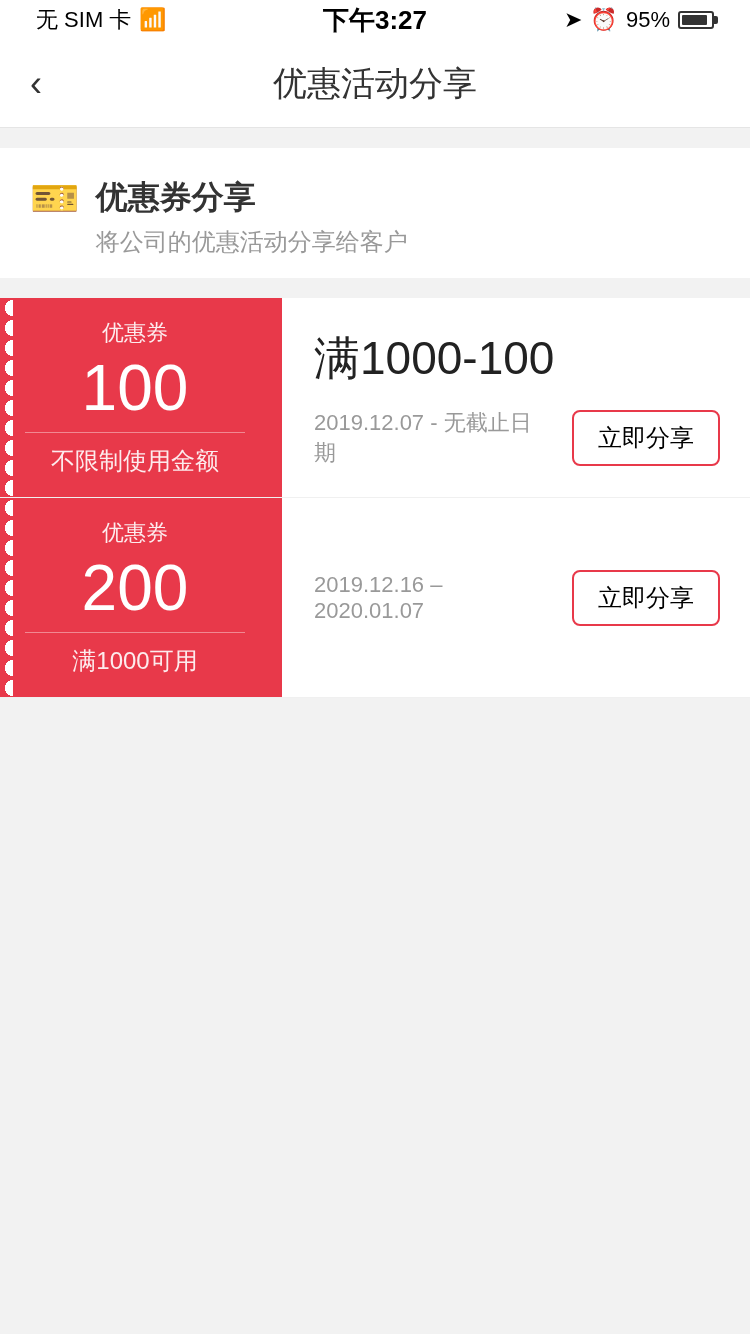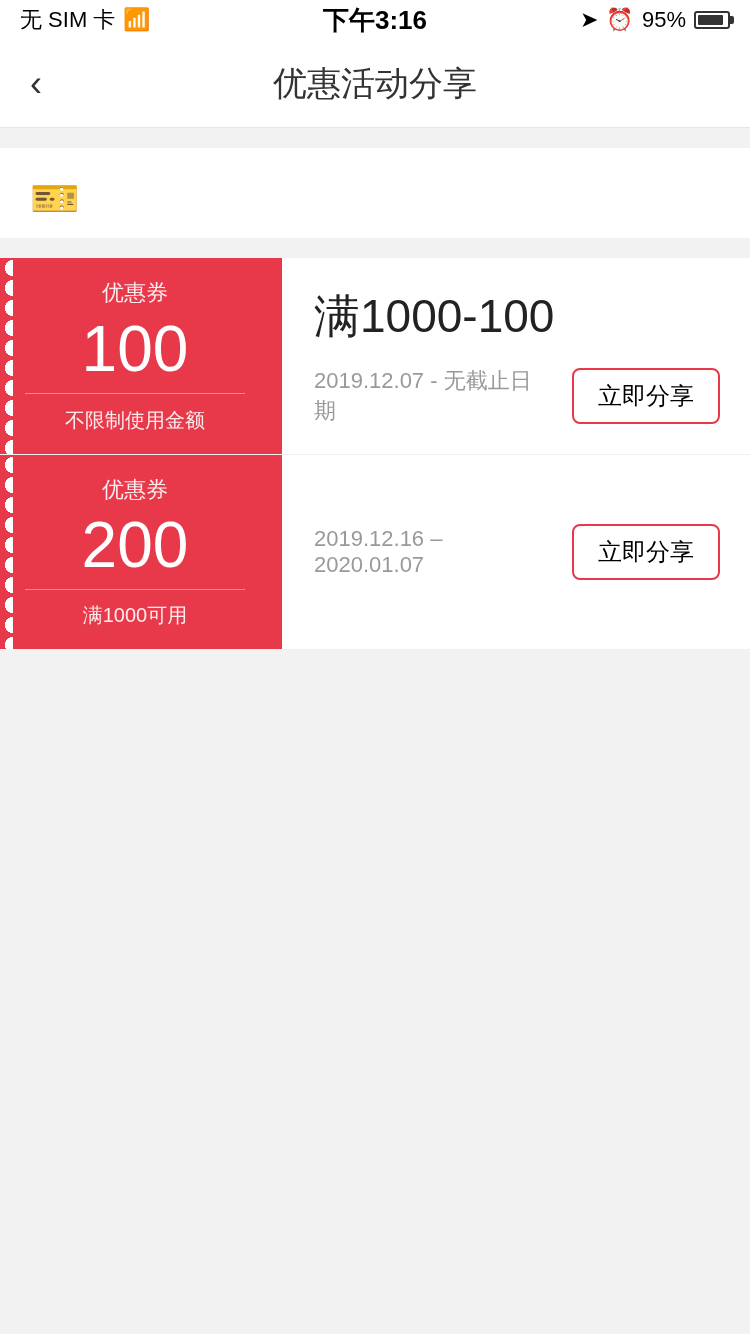--- a/index.html
+++ b/index.html
@@ -12,21 +12,21 @@
       font-family: -apple-system, "PingFang SC", "Helvetica Neue", sans-serif;
     }
 
     
     .status-bar {
       height: 40px;
       background: #fff;
       display: flex;
       align-items: center;
       justify-content: space-between;
-      padding: 0 20px;
+      padding: 0 36px;
       font-size: 24px;
       font-weight: 500;
     }
     .status-left {
       display: flex;
       align-items: center;
       gap: 8px;
       font-size: 22px;
     }
     .status-center {
@@ -144,21 +144,21 @@
       border-radius: 0;
     }
 
     
     .coupon-left {
       width: 270px;
       background: #e8394a;
       display: flex;
       flex-direction: column;
       align-items: center;
-      justify-content: space-between;
+      justify-content: center;
       padding: 20px 16px;
       position: relative;
       flex-shrink: 0;
     }
 
     
     .coupon-left::after {
       content: '';
       position: absolute;
       right: -12px;
@@ -206,21 +206,21 @@
       margin-bottom: 12px;
     }
     .coupon-divider {
       width: 220px;
       height: 1px;
       background: rgba(255,255,255,0.4);
       margin-bottom: 12px;
     }
     .coupon-condition {
       color: rgba(255,255,255,0.9);
-      font-size: 20px;
+      font-size: 24px;
       text-align: center;
     }
 
     
     .coupon-right {
       flex: 1;
       padding: 28px 30px 28px 44px;
       display: flex;
       flex-direction: column;
       justify-content: center;
@@ -254,38 +254,42 @@
     }
   </style>
 </head>
 <body>
 
 <div class="status-bar">
   <div class="status-left">
     <span>无 SIM 卡</span>
     <span>📶</span>
   </div>
-  <div class="status-center">下午3:16</div>
+  <div class="status-center">下午3:27</div>
   <div class="status-right">
     <span>➤</span>
     <span>⏰</span>
     <span>95%</span>
     <span class="battery-icon">
       <span class="battery-fill"></span>
     </span>
   </div>
 </div>
 
 <div class="nav-bar">
   <span class="nav-back">‹</span>
   <span class="nav-title">优惠活动分享</span>
 </div>
 
 <div class="section-header">
   <span class="section-icon">🎫</span>
+  <div class="section-text-group">
+    <span class="section-title">优惠券分享</span>
+    <span class="section-subtitle">将公司的优惠活动分享给客户</span>
+  </div>
 </div>
 
 <div class="coupon-list">
 
   <div class="coupon-card">
     <div class="coupon-left">
       <span class="coupon-type-label">优惠券</span>
       <span class="coupon-amount">100</span>
       <div class="coupon-divider"></div>
       <span class="coupon-condition">不限制使用金额</span>

